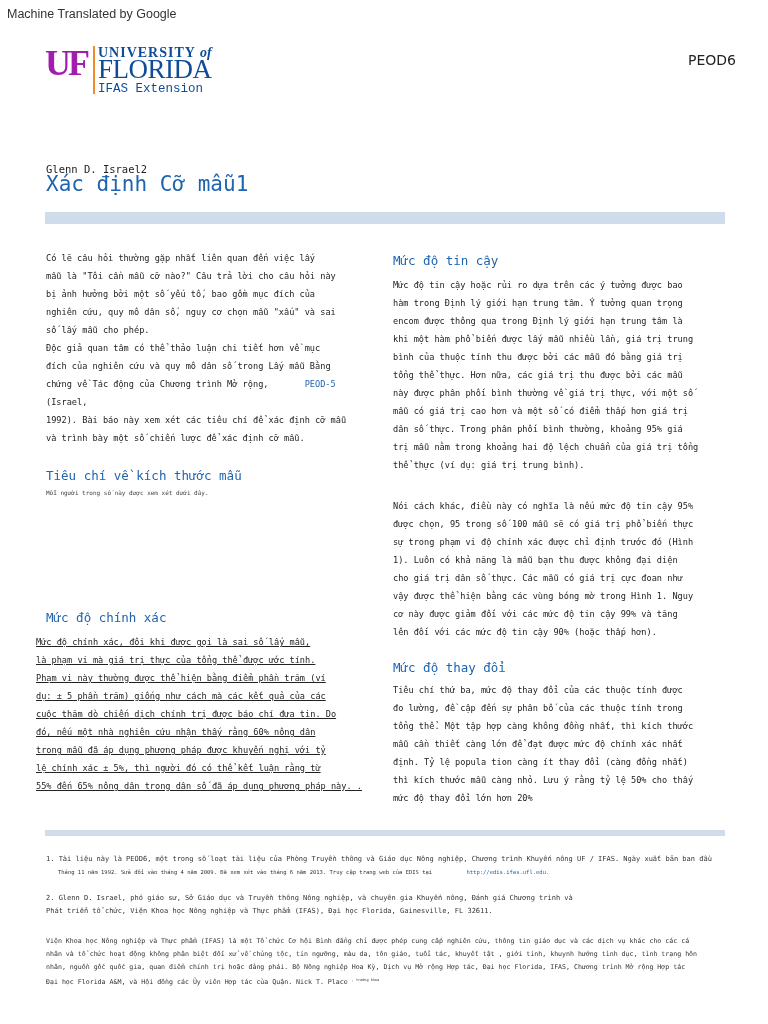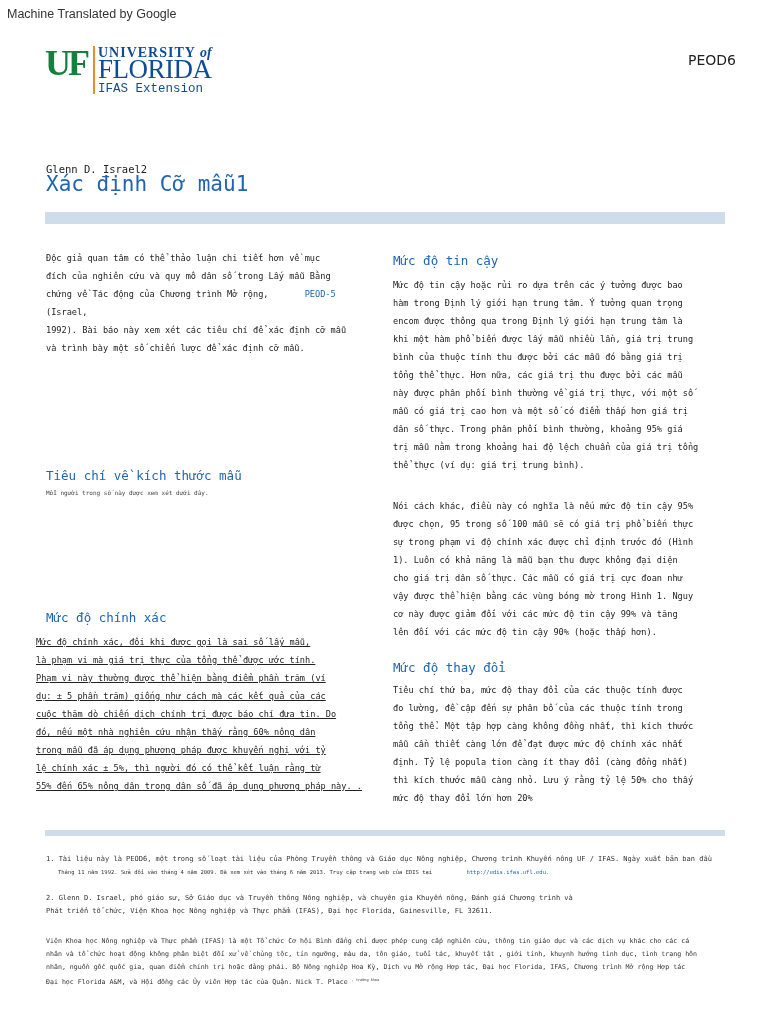--- a/index.html
+++ b/index.html
@@ -11,21 +11,21 @@
     }
     .mt-banner {
       position: absolute; left: 7px; top: 7px;
       font-family: "Liberation Sans", sans-serif;
       font-size: 12.5px; color: #333;
     }
     .logo { position: absolute; left: 45px; top: 44px; height: 56px; width: 170px; }
     .logo .uf {
       position: absolute; left: 0; top: 2px;
       font-family: "Liberation Serif", serif; font-weight: bold;
-      font-size: 36px; color: #15803d; letter-spacing: -3px; line-height: 34px;
+      font-size: 36px; color: #a21caf; letter-spacing: -3px; line-height: 34px;
     }
     .logo .bar { position: absolute; left: 48px; top: 2px; width: 2px; height: 48px; background: #f08a24; }
     .logo .univ {
       position: absolute; left: 53px; top: 1px;
       font-family: "Liberation Serif", serif; font-weight: bold;
       font-size: 14px; color: #0f4c97; letter-spacing: 1px;
     }
     .logo .univ i { font-weight: bold; letter-spacing: 0; }
     .logo .florida {
       position: absolute; left: 53px; top: 11px;
@@ -81,20 +81,25 @@
 </div>
 
 <div class="doc-id">PEOD6</div>
 
 <div class="title">Xác định Cỡ mẫu1</div>
 <div class="author">Glenn D. Israel2</div>
 
 <div class="rule top"></div>
 
 <div class="col" style="left:46px; top:249px; width:330px;">
+  <p>Có lẽ câu hỏi thường gặp nhất liên quan đến việc lấy
+mẫu là "Tôi cần mẫu cỡ nào?" Câu trả lời cho câu hỏi này
+bị ảnh hưởng bởi một số yếu tố, bao gồm mục đích của
+nghiên cứu, quy mô dân số, nguy cơ chọn mẫu "xấu" và sai
+số lấy mẫu cho phép.</p>
   <p><span>Độc giả quan tâm có thể thảo luận chi tiết hơn về mục
 đích của nghiên cứu và quy mô dân số trong Lấy mẫu Bằng
 chứng về Tác động của Chương trình Mở rộng, </span><span class="link">PEOD-5</span><span> (Israel,
 1992). Bài báo này xem xét các tiêu chí để xác định cỡ mẫu
 và trình bày một số chiến lược để xác định cỡ mẫu.</span></p>
 </div>
 
 <div class="h2" style="left:46px; top:467px;">Tiêu chí về kích thước mẫu</div>
 <div class="col" style="left:46px; top:488px; width:340px;">
   <p class="tiny">Mỗi người trong số này được xem xét dưới đây.</p>

